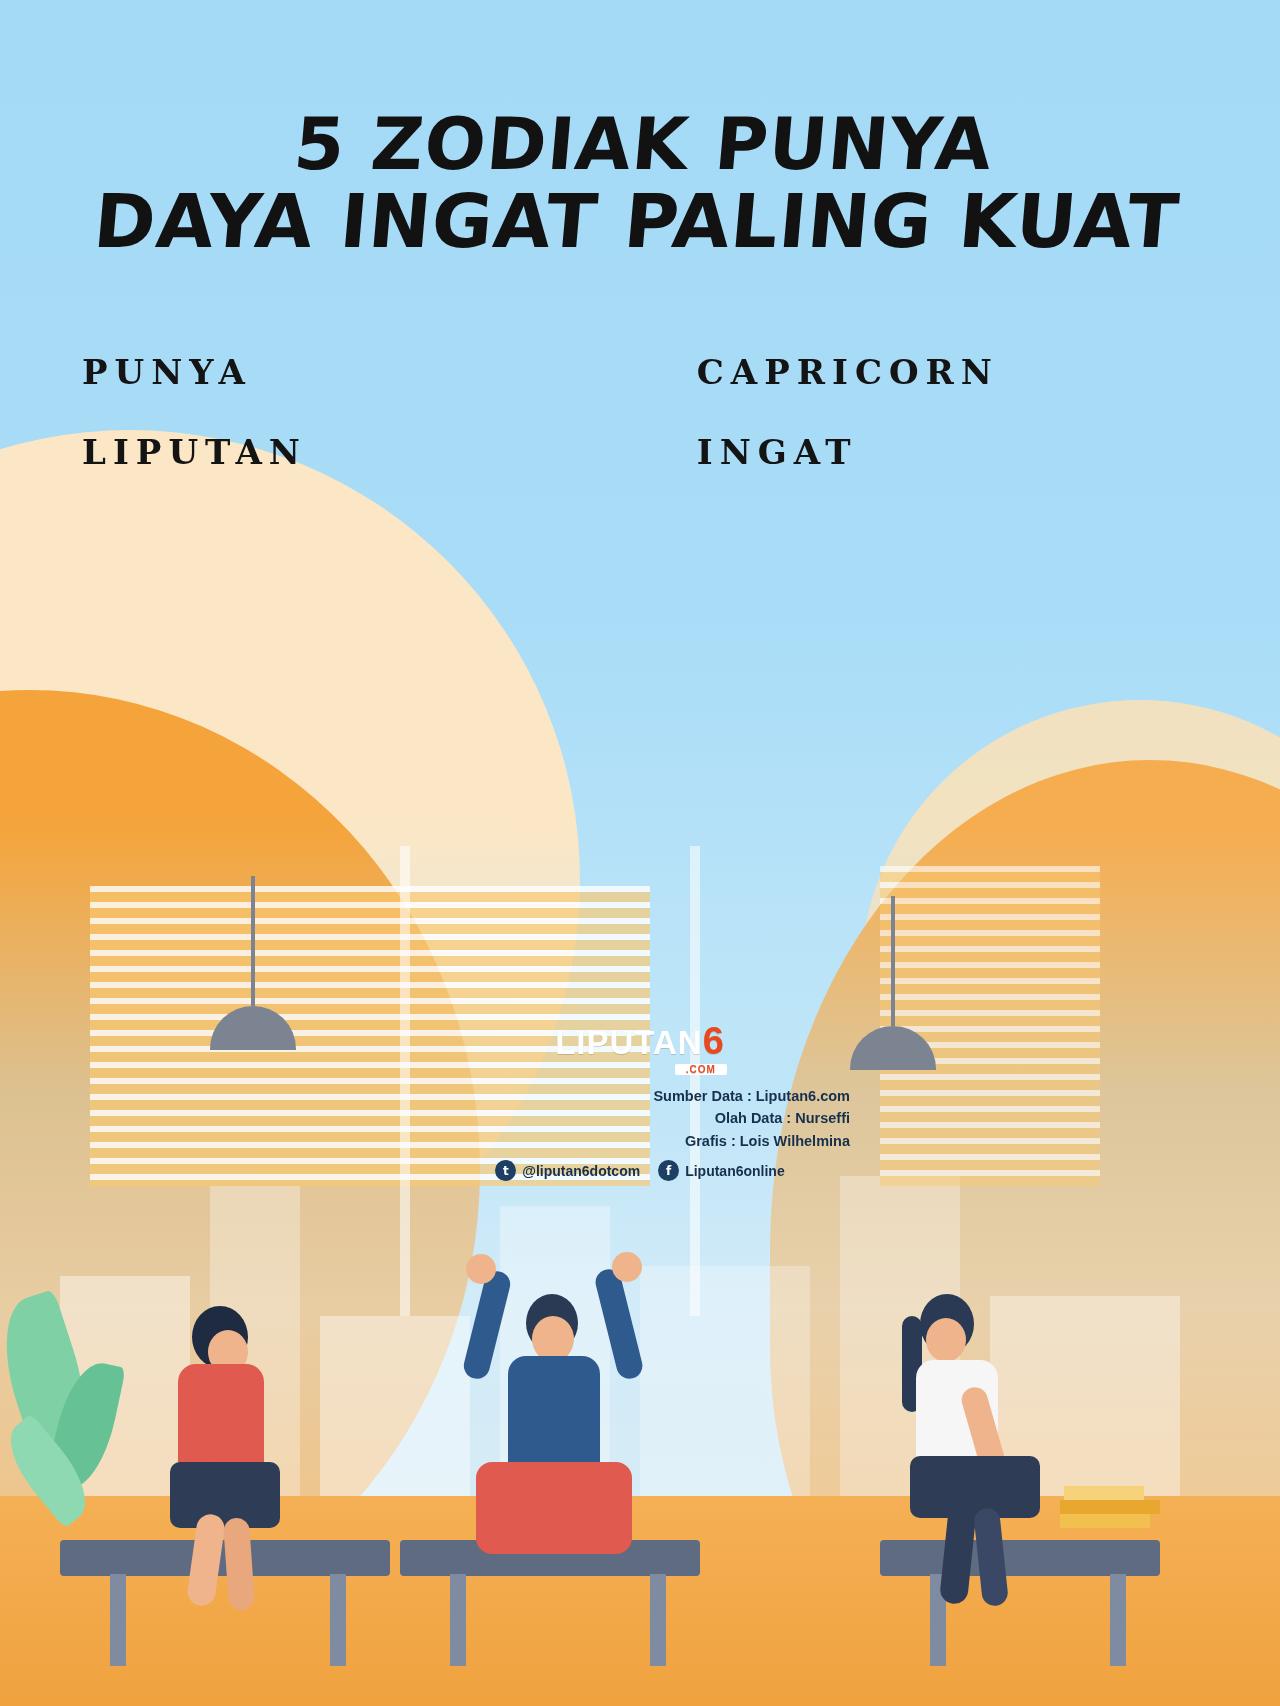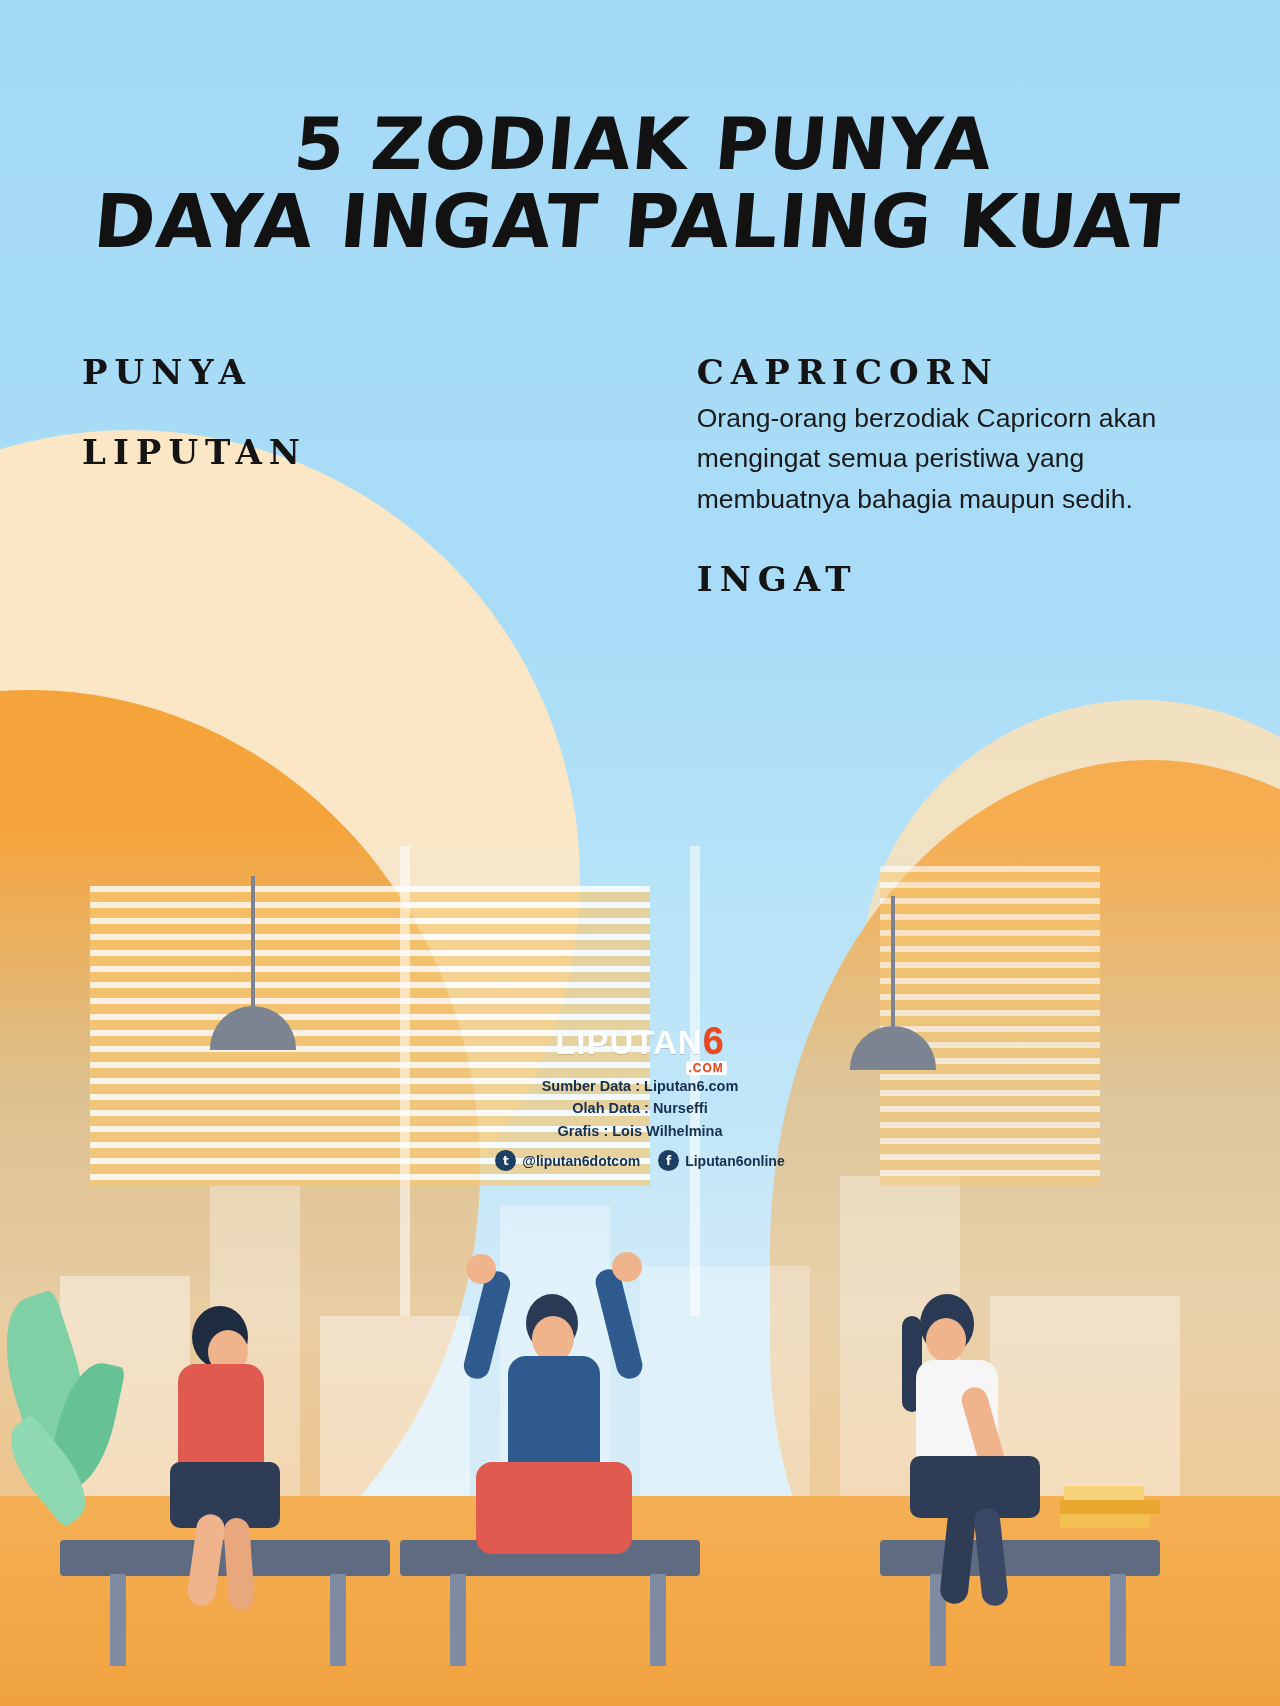--- a/index.html
+++ b/index.html
@@ -237,34 +237,35 @@
   }
   .logo .six {
     color: #e8491e;
     font-size: 38px;
   }
   .logo .dotcom {
     display: block;
     position: absolute;
     right: -2px;
     bottom: -12px;
-    font-size: 12px;
+    font-size: 10px;
     letter-spacing: 1px;
     color: #e8491e;
     background: #fff;
-    padding: 0 3px;
+    padding: 0 11px;
     border-radius: 2px;
   }
   .credit-lines {
-    margin-top: 12px;
+    margin-top: 22px;
     font-size: 14.5px;
     font-weight: bold;
     line-height: 1.55;
     color: #17304d;
     font-family: "Liberation Sans", sans-serif;
+    text-align: right;
   }
   .socials {
     margin-top: 8px;
     display: flex;
     justify-content: center;
     align-items: center;
     gap: 18px;
     font-size: 14px;
     font-weight: bold;
     color: #17304d;
@@ -381,21 +382,20 @@
         <h2>PUNYA</h2>
       </div>
       <div class="entry">
         <h2>LIPUTAN</h2>
       </div>
     </div>
 
     <div class="col right">
       <div class="entry">
         <h2>CAPRICORN</h2>
-        <p>Orang-orang berzodiak Capricorn akan mengingat semua peristiwa yang membuatnya bahagia maupun sedih.</p>
       </div>
       <div class="entry">
         <h2>INGAT</h2>
       </div>
     </div>
   </div>
 
   <div class="credits">
     <div class="logo">
       <span>LIPUTAN</span><span class="six">6</span>

